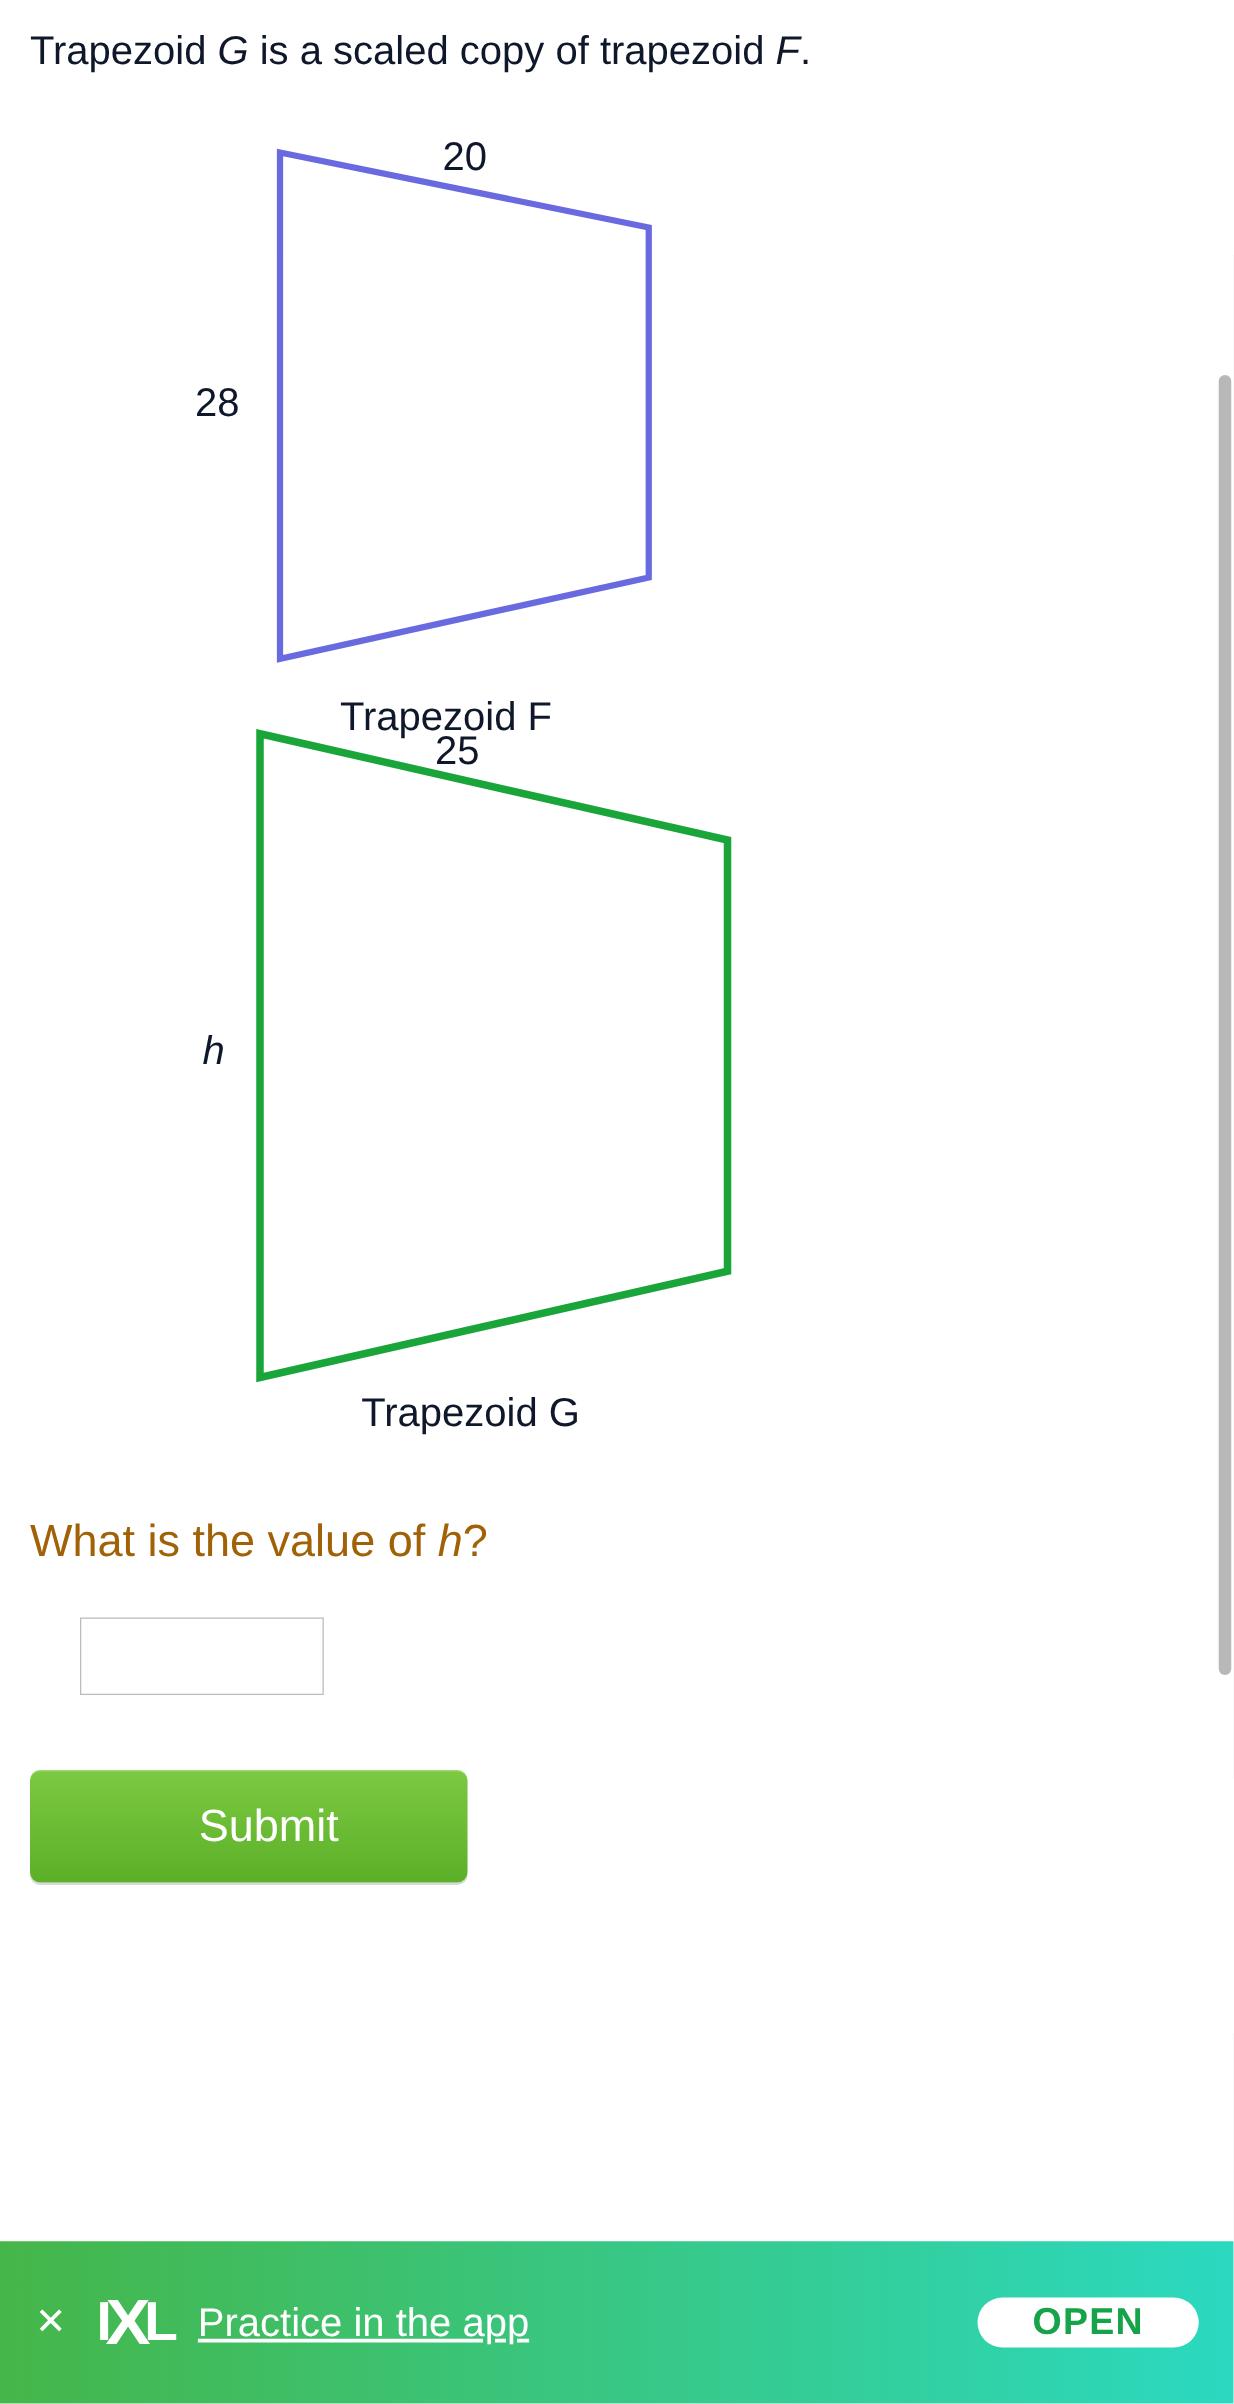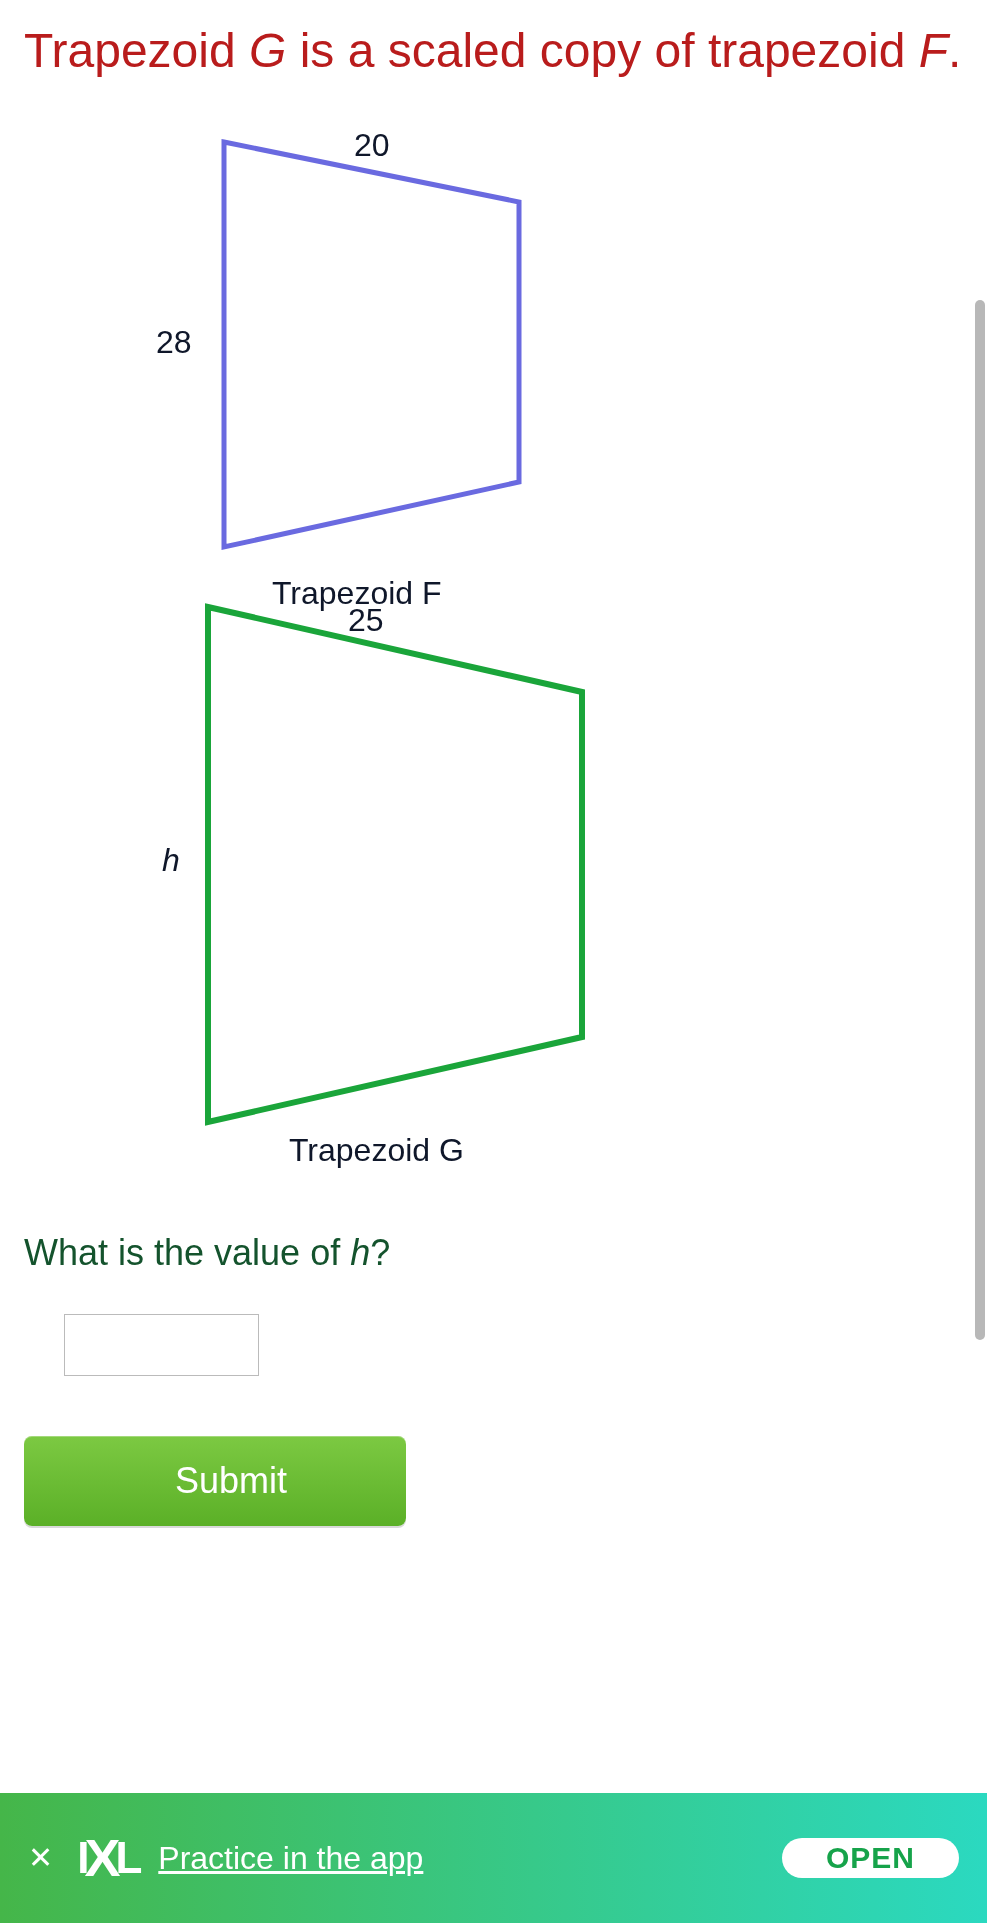--- a/index.html
+++ b/index.html
@@ -8,42 +8,42 @@
     width: 987px;
     height: 1923px;
     background: #ffffff;
     position: relative;
     overflow: hidden;
   }
   .content {
     padding: 20px 24px 0 24px;
   }
   .problem-text {
-    font-size: 48px;
-    color: #b91c1c;
+    font-size: 32px;
+    color: #0f172a;
     line-height: 1.3;
     margin-bottom: 30px;
   }
   .problem-text em, .problem-text i { font-style: italic; }
   .diagram-area {
     position: relative;
     width: 800px;
     height: 1090px;
     margin-left: 40px;
   }
   .diagram-area svg { position: absolute; top: 0; left: 0; }
   .dlabel {
     position: absolute;
     font-size: 32px;
     color: #0f172a;
     white-space: nowrap;
   }
   .question-text {
     font-size: 36px;
-    color: #14532d;
+    color: #a16207;
     margin-top: 30px;
   }
   .answer-row {
     margin-top: 40px;
     padding-left: 40px;
   }
   .answer-input {
     width: 195px;
     height: 62px;
     border: 1px solid #bbb;
@@ -51,21 +51,21 @@
     padding: 0 10px;
     outline: none;
     background: #fff;
   }
   .submit-row {
     margin-top: 60px;
     padding-left: 0;
   }
   .submit-btn {
     display: inline-block;
-    width: 382px;
+    width: 350px;
     height: 90px;
     line-height: 90px;
     text-align: center;
     font-size: 36px;
     color: #fff;
     background: linear-gradient(to bottom, #7cc942, #5bb027);
     border: none;
     border-radius: 8px;
     cursor: pointer;
     box-shadow: 0 2px 0 rgba(0,0,0,0.15), inset 0 1px 0 rgba(255,255,255,0.3);

